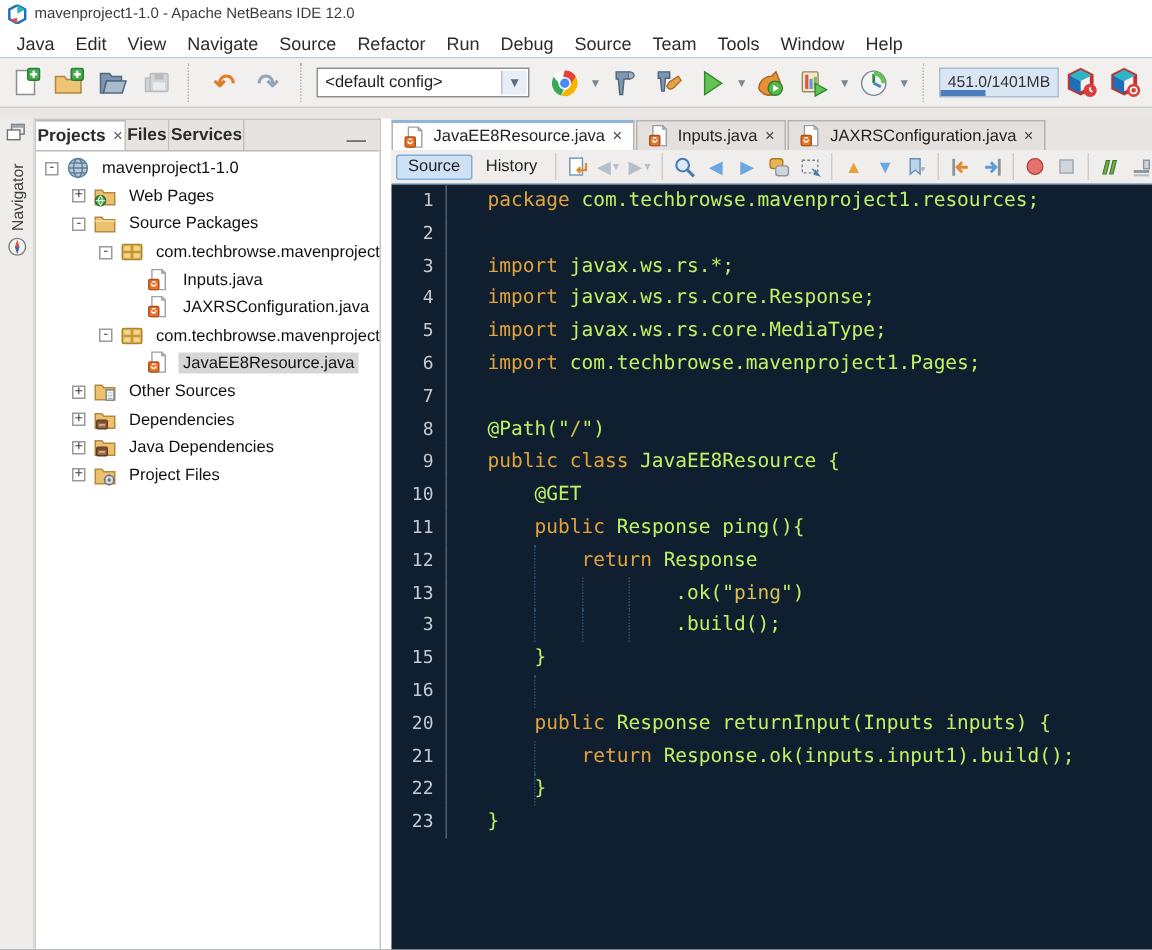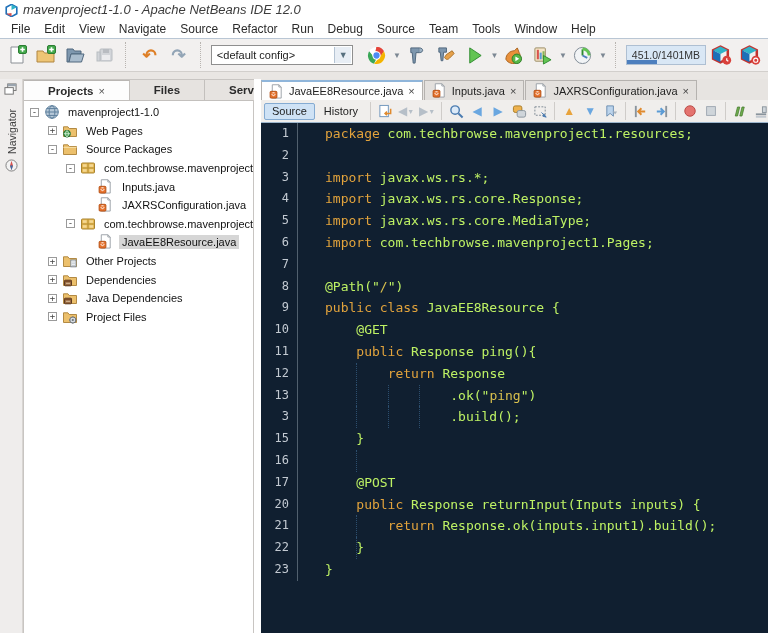--- a/index.html
+++ b/index.html
@@ -1,21 +1,21 @@
 <!DOCTYPE html>
 <html><head>
 <meta charset="utf-8">
 <style>
   * { margin:0; padding:0; box-sizing:border-box; }
   html,body { width:768px; height:633px; overflow:hidden; }
   body { font-family:"Liberation Sans", sans-serif; background:#fff; color:#222; }
 
   
   .titlebar { height:19px; background:#fff; display:flex; align-items:center; padding-left:5px; gap:5px; }
-  .titlebar .title { font-size:13px; color:#3c3c3c;font-style:italic; }
+  .titlebar .title { font-size:10px; color:#3c3c3c; }
   .nb-logo { width:13px; height:13px; display:inline-block; }
 
   
   .menubar { height:20px; background:#fff; display:flex; align-items:center; padding-left:4px;
              border-bottom:1px solid #b9c6d4; }
   .menu-item { font-size:12px; color:#2b2b2b; padding:2px 7px; cursor:default; }
 
   
   .toolbar { height:33px; background:#f2f0ef; border-bottom:1px solid #d2cfcc;
              display:flex; align-items:center; padding:0 4px; gap:2px; }
@@ -39,21 +39,21 @@
   
   .leftstrip { width:23px; background:#efedec; border-right:1px solid #d8d5d2; position:relative; }
   .dock-ic { position:absolute; top:3px; left:4px; }
   .vwrap { position:absolute; top:30px; left:0; width:23px; display:flex; flex-direction:column; align-items:center; }
   .vlabel { writing-mode:vertical-rl; transform:rotate(180deg); font-size:10.5px; color:#3f3f3f; }
   .compass { margin-top:4px; }
 
   
   .projects { width:231px; background:#fff; display:flex; flex-direction:column; border:1px solid #c8c5c2; border-bottom:none; }
   .ptabs { height:21px; background:#e6e3e0; display:flex; align-items:flex-end; border-bottom:1px solid #c3c0bd; }
-  .ptab { height:20px; padding:0 24px; display:flex; align-items:center; gap:5px; font-size:11.5px; font-weight:bold;
+  .ptab { height:20px; padding:0 1px; display:flex; align-items:center; gap:5px; font-size:11.5px; font-weight:bold;
           color:#2b2b2b; border-right:1px solid #c3c0bd; background:#e6e3e0; }
   .ptab.active { background:#fdfdfd; border-top:1px solid #b9b6b3; }
   .ptab .x { font-weight:normal; color:#555; font-size:11px; }
   .pmin { margin-left:auto; padding:0 9px; font-size:13px; color:#444; }
   .tree { flex:1; overflow:hidden; padding-top:2px; }
   .trow { height:18.6px; display:flex; align-items:center; font-size:11px; color:#111; white-space:nowrap; }
   .toggle { width:9px; height:9px; border:1px solid #9a9a9a; background:#fff; font-size:9px; line-height:7px;
             text-align:center; color:#444; margin-right:5px; flex:none; font-family:"DejaVu Sans Mono",monospace; }
   .tspacer { width:14px; flex:none; }
   .ticon { width:16px; height:16px; margin-right:5px; flex:none; }
@@ -100,21 +100,21 @@
     <svg viewBox="0 0 16 16" width="13" height="13">
       <path d="M8 0.5 L14.5 4 V12 L8 15.5 L1.5 12 V4 Z" fill="none" stroke="#1d6fb8" stroke-width="2"></path>
       <path d="M8 0.5 L14.5 4 L8 7.5 Z" fill="#2fb3c7"></path>
       <path d="M1.5 12 L8 15.5 L8 11 Z" fill="#d9534f"></path>
     </svg>
   </span>
   <span class="title">mavenproject1-1.0 - Apache NetBeans IDE 12.0</span>
 </div>
 
 <div class="menubar" id="menubar">
-    <span class="menu-item">File</span>
+    <span class="menu-item">Java</span>
     <span class="menu-item">Edit</span>
     <span class="menu-item">View</span>
     <span class="menu-item">Navigate</span>
     <span class="menu-item">Source</span>
     <span class="menu-item">Refactor</span>
     <span class="menu-item">Run</span>
     <span class="menu-item">Debug</span>
     <span class="menu-item">Source</span>
     <span class="menu-item">Team</span>
     <span class="menu-item">Tools</span>
@@ -383,21 +383,21 @@
         </div>
         <div class="trow" style="padding-left: 24px;">
           <span class="toggle">+</span>
           <span class="ticon">
             <svg viewBox="0 0 16 16" width="16" height="16">
               <path d="M1.5 13.5 V3.8 h4.4 l1.3 1.7 h7.3 v8z" fill="#ecc06c" stroke="#b38a43"></path>
               <rect x="8.8" y="7" width="5.2" height="6.8" fill="#fff" stroke="#7c8792"></rect>
               <path d="M9.8 9h3.2 M9.8 10.8h3.2 M9.8 12.6h3.2" stroke="#aab4be" stroke-width="0.8"></path>
             </svg>
           </span>
-          <span class="tlabel">Other Projects</span>
+          <span class="tlabel">Other Sources</span>
         </div>
         <div class="trow" style="padding-left: 24px;">
           <span class="toggle">+</span>
           <span class="ticon">
             <svg viewBox="0 0 16 16" width="16" height="16">
               <path d="M1.5 13.5 V3.8 h4.4 l1.3 1.7 h7.3 v8z" fill="#ecc06c" stroke="#b38a43"></path>
               <rect x="2.5" y="8.2" width="7" height="5.6" rx="0.8" fill="#9a6a42" stroke="#5d3a20"></rect>
               <rect x="2.5" y="8.2" width="7" height="1.8" fill="#7a4d2a"></rect>
               <path d="M4 11.3 h4" stroke="#e0c9a8" stroke-width="0.9"></path>
             </svg>
@@ -567,20 +567,19 @@
         <div class="cl"><span class="ln">7</span><span class="lc"></span></div>
         <div class="cl"><span class="ln">8</span><span class="lc"><span class="pl">@Path("</span><span class="str">/</span><span class="pl">")</span></span></div>
         <div class="cl"><span class="ln">9</span><span class="lc"><span class="kw">public class</span><span class="pl"> JavaEE8Resource {</span></span></div>
         <div class="cl"><span class="ln">10</span><span class="lc"><span class="pl">    @GET</span></span></div>
         <div class="cl"><span class="ln">11</span><span class="lc"><span class="pl">    </span><span class="kw">public</span><span class="pl"> Response ping(){</span></span></div>
         <div class="cl"><span class="ln">12</span><span class="lc"><i class="guide" style="left: 58.28px;"></i><span class="pl">        </span><span class="kw">return</span><span class="pl"> Response</span></span></div>
         <div class="cl"><span class="ln">13</span><span class="lc"><i class="guide" style="left: 58.28px;"></i><i class="guide" style="left: 89.56px;"></i><i class="guide" style="left: 120.84px;"></i><span class="pl">                .ok("</span><span class="str">ping</span><span class="pl">")</span></span></div>
         <div class="cl"><span class="ln">3</span><span class="lc"><i class="guide" style="left: 58.28px;"></i><i class="guide" style="left: 89.56px;"></i><i class="guide" style="left: 120.84px;"></i><span class="pl">                .build();</span></span></div>
         <div class="cl"><span class="ln">15</span><span class="lc"><span class="pl">    }</span></span></div>
         <div class="cl"><span class="ln">16</span><span class="lc"><i class="guide" style="left: 58.28px;"></i></span></div>
-        <div class="cl"><span class="ln">17</span><span class="lc"><span class="pl">    @POST</span></span></div>
         <div class="cl"><span class="ln">20</span><span class="lc"><span class="pl">    </span><span class="kw">public</span><span class="pl"> Response returnInput(Inputs inputs) {</span></span></div>
         <div class="cl"><span class="ln">21</span><span class="lc"><i class="guide" style="left: 58.28px;"></i><span class="pl">        </span><span class="kw">return</span><span class="pl"> Response.ok(inputs.input1).build();</span></span></div>
         <div class="cl"><span class="ln">22</span><span class="lc"><i class="guide" style="left: 58.28px;"></i><span class="pl">    }</span></span></div>
         <div class="cl"><span class="ln">23</span><span class="lc"><span class="pl">}</span></span></div>
       </div>
   </div>
 </div>
 
 </body></html>

